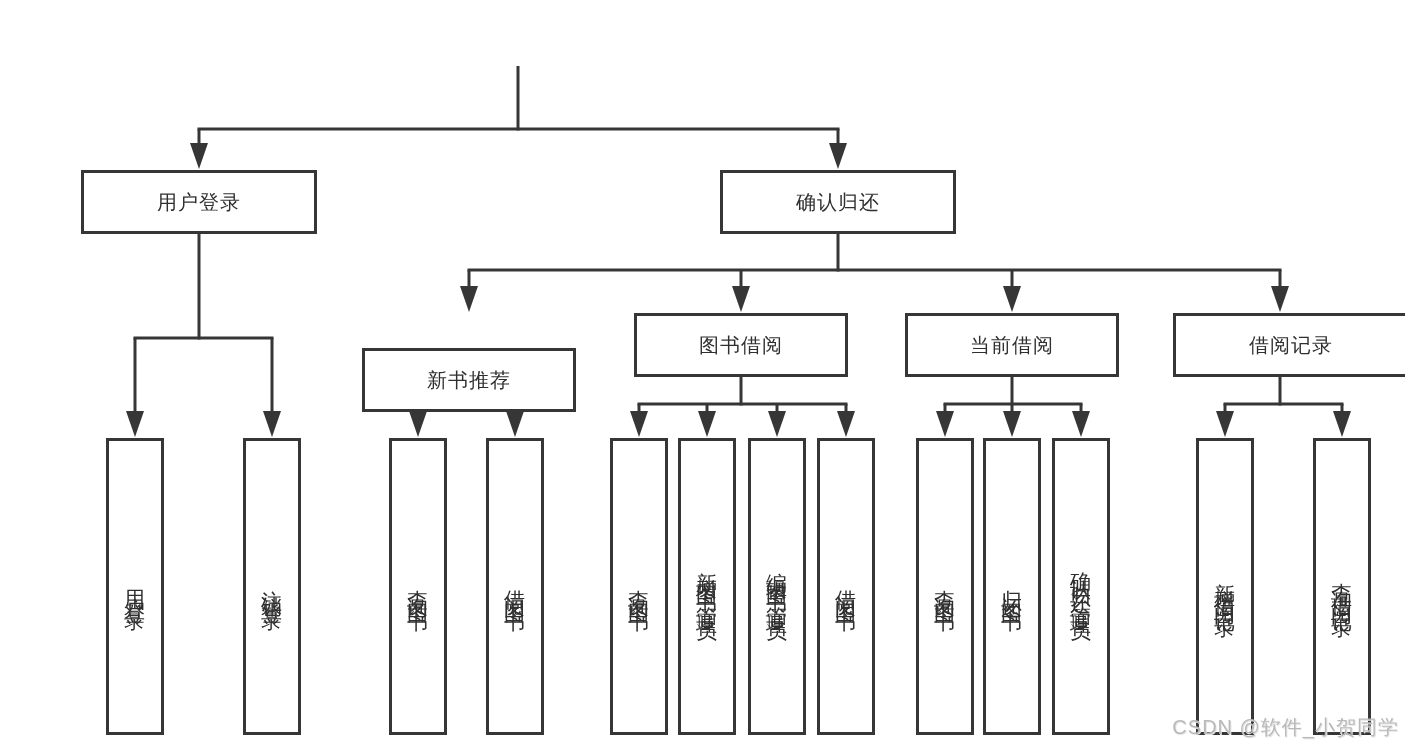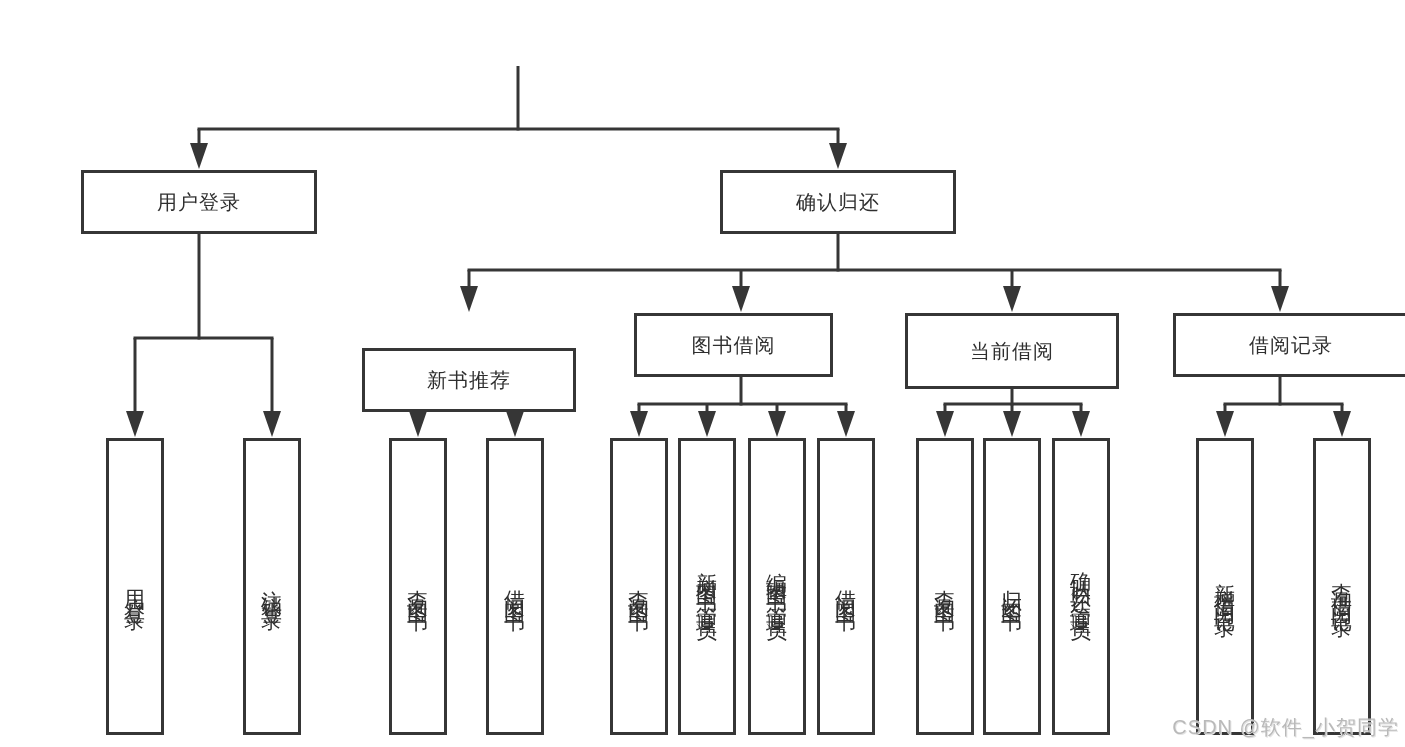--- a/index.html
+++ b/index.html
@@ -131,22 +131,22 @@
       <polygon points="1216,411 1234,411 1225,437"></polygon>
       <polygon points="1333,411 1351,411 1342,437"></polygon>
     </g>
   </svg>
 
 
   <div class="box" style="left:81px; top:170px; width:236px; height:64px;">用户登录</div>
   <div class="box" style="left:720px; top:170px; width:236px; height:64px;">确认归还</div>
 
   <div class="box" style="left:362px; top:313px; width:214px; height:64px;margin-top:35px;">新书推荐</div>
-  <div class="box" style="left:634px; top:313px; width:199px; height:64px;">图书借阅</div>
-  <div class="box" style="left:905px; top:313px; width:214px; height:76px;">当前借阅</div>
+  <div class="box" style="left:634px; top:313px; width:214px; height:64px;">图书借阅</div>
+  <div class="box" style="left:905px; top:313px; width:214px; height:64px;">当前借阅</div>
   <div class="box" style="left:1173px; top:313px; width:236px; height:64px;text-align:right;">借阅记录</div>
 
   <div class="vbox" style="left:106px; top:438px; width:58px; height:297px;">
     <span>用户登录</span>
   </div>
   <div class="vbox" style="left:243px; top:438px; width:58px; height:297px;">
     <span>注销登录</span>
   </div>
 
   <div class="vbox" style="left:389px; top:438px; width:58px; height:297px;">

